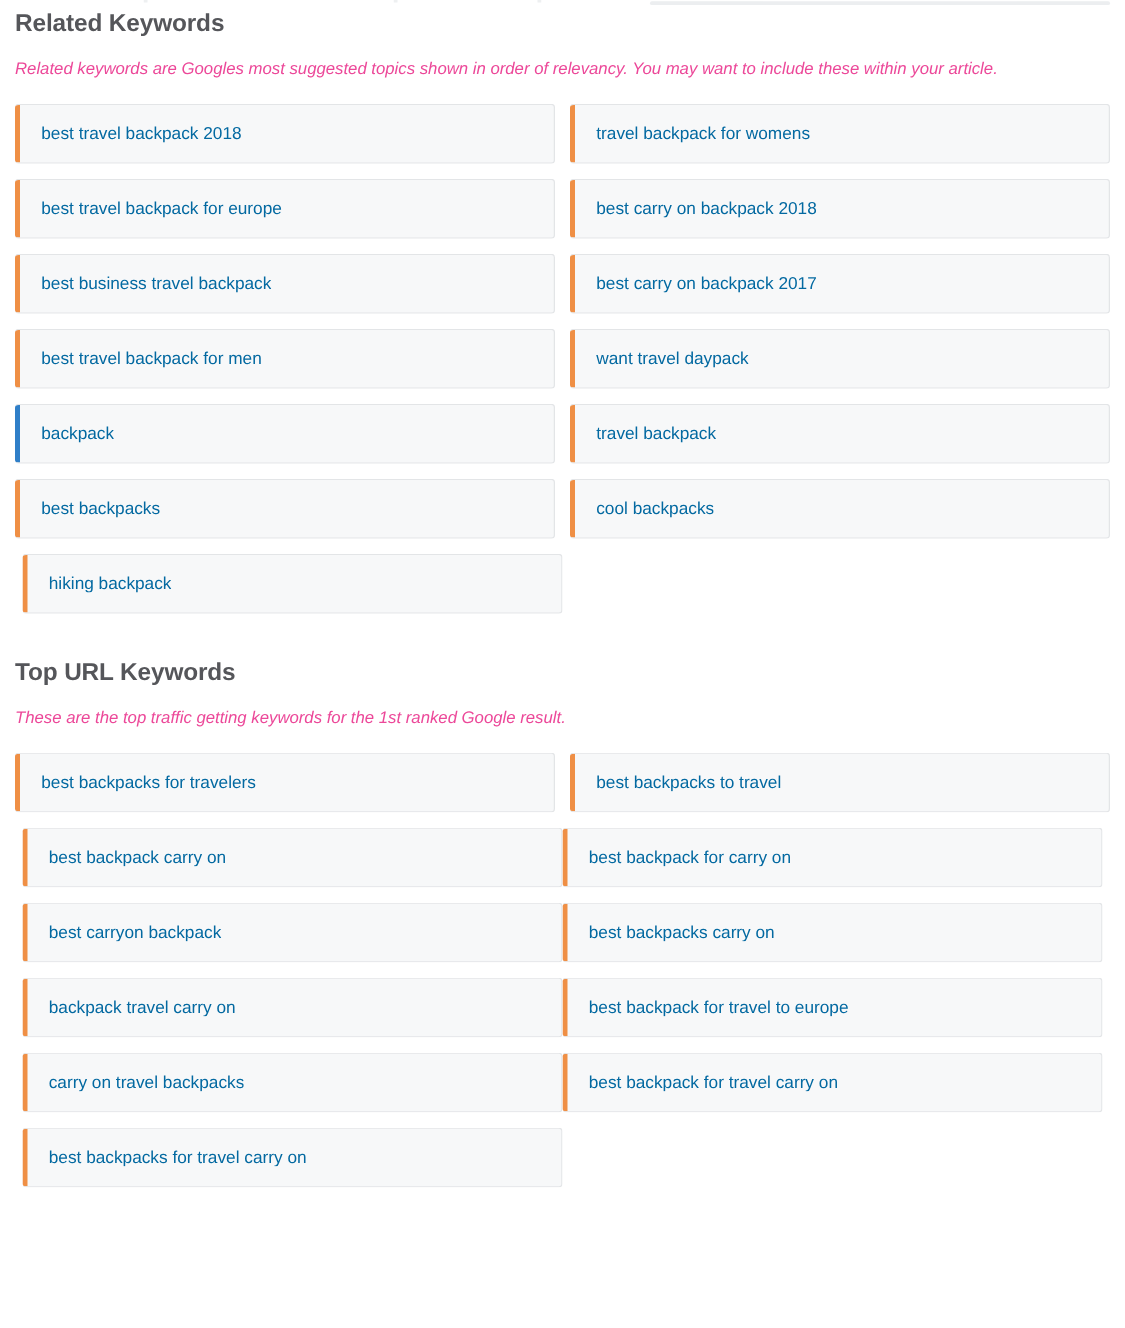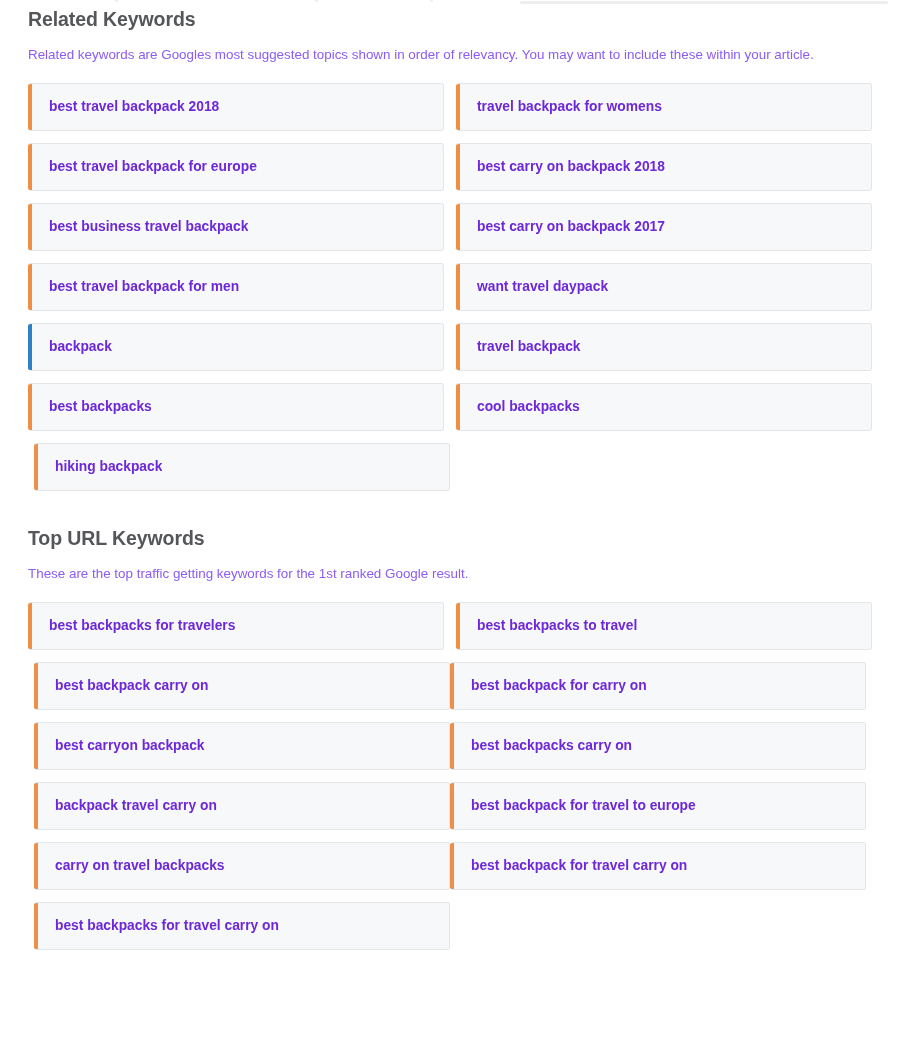--- a/index.html
+++ b/index.html
@@ -39,41 +39,42 @@
   }
   .top-bleed .bleed-tick {
     position: absolute;
     top: 0;
     width: 3px;
     height: 2px;
     background: #eef0f1;
   }
 
   .page {
-    padding: 0 28px;
+    padding: 0 12px;
     position: relative;
   }
 
   .section { }
 
   .section-title {
     font-size: 19.5px;
     font-weight: 600;
     color: #55565a;
     margin: 0;
     padding-top: 8px;
     letter-spacing: -0.1px;
   }
 
   .section-desc {
     font-size: 13.4px;
     line-height: 20px;
-    color: #8b5cf6;
+    color: #ec4899;
     margin: 14px 0 0 0;
     max-width: 862px;
+    font-style: italic;
   }
 
   .kw-grid {
     display: flex;
     flex-wrap: wrap;
     margin-top: 18px;
   }
 
   .kw-cell {
     width: 50%;
@@ -99,22 +100,22 @@
   .kw-accent {
     flex: 0 0 auto;
     width: 4px;
     align-self: stretch;
     background: #ef8f45;
   }
   .kw-accent.blue { background: #2f7fc8; }
 
   .kw-label {
     font-size: 13.8px;
-    font-weight: 700;
-    color: #6d28d9;
+    font-weight: 400;
+    color: #0369a1;
     padding-left: 17px;
     line-height: 1;
     white-space: nowrap;
     overflow: hidden;
     text-overflow: ellipsis;
   }
 
   .section-gap { height: 16px; }
 </style>
 </head>

